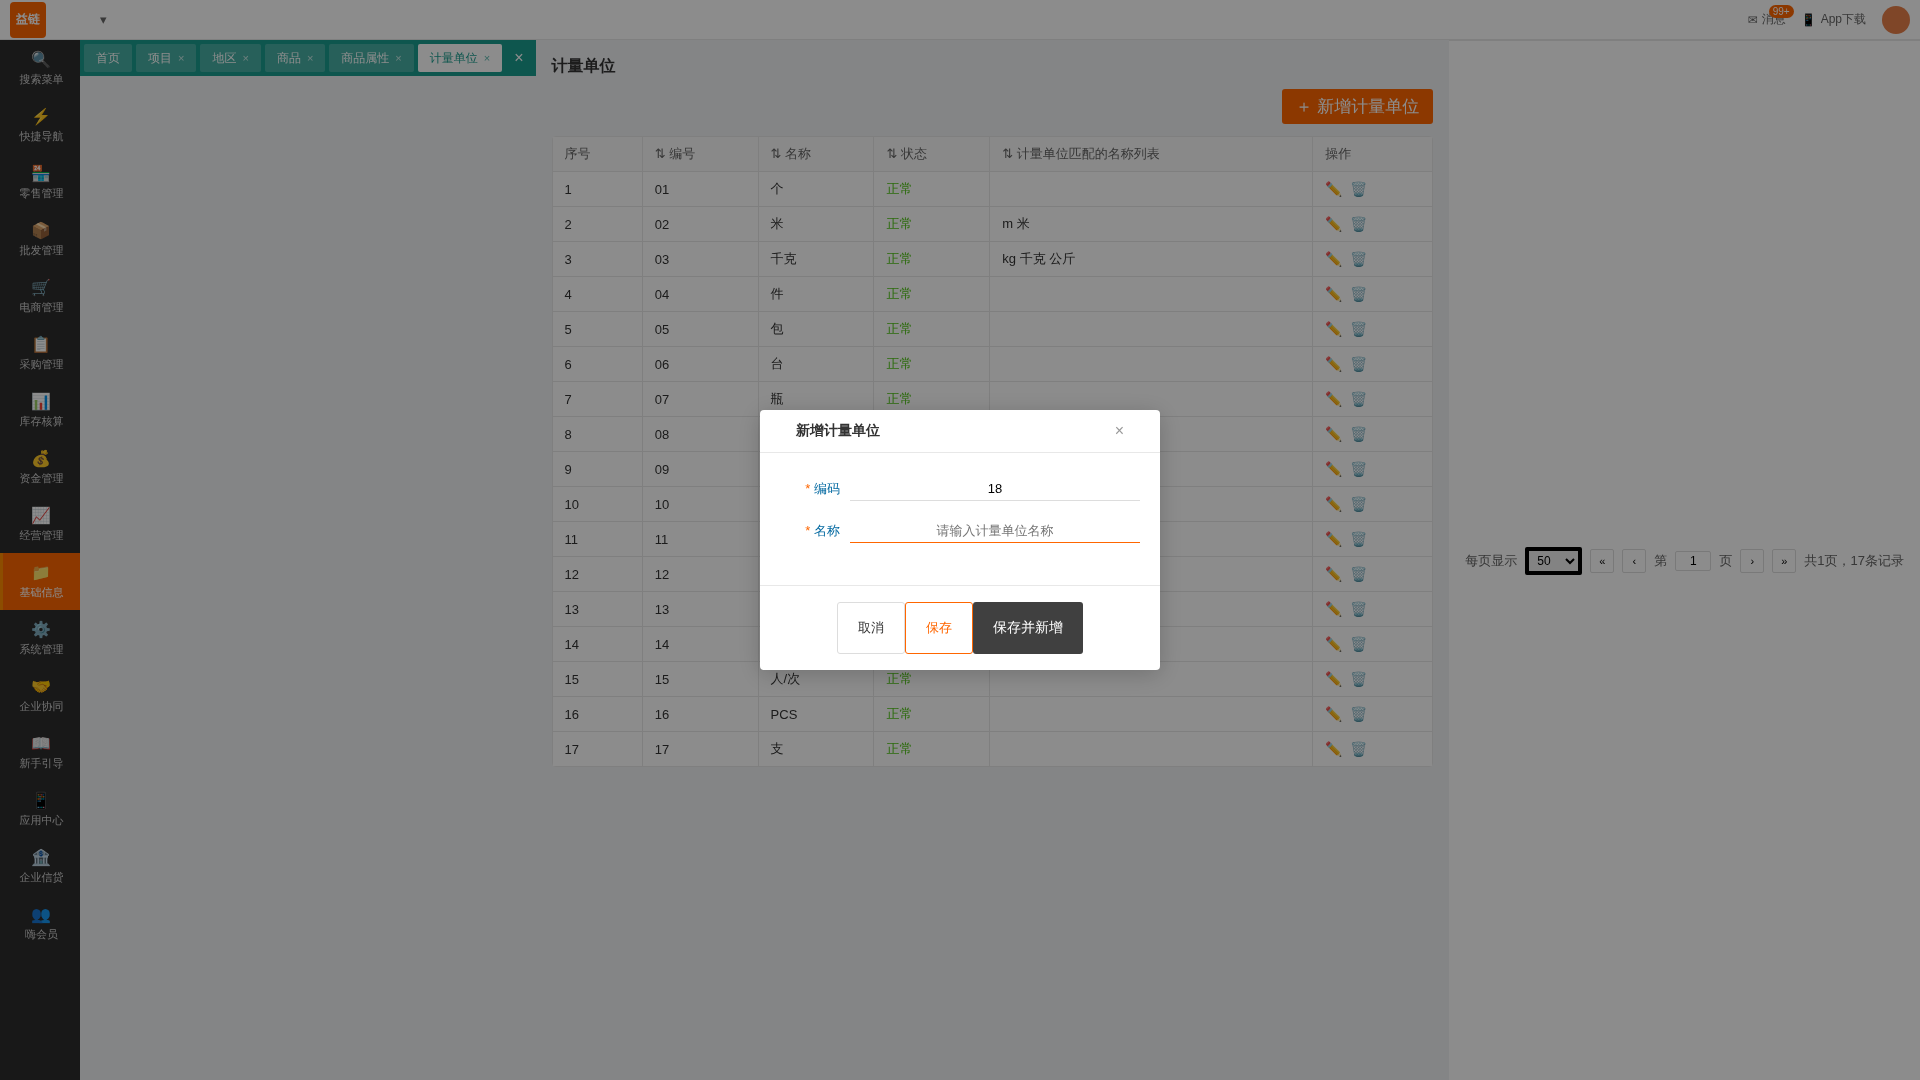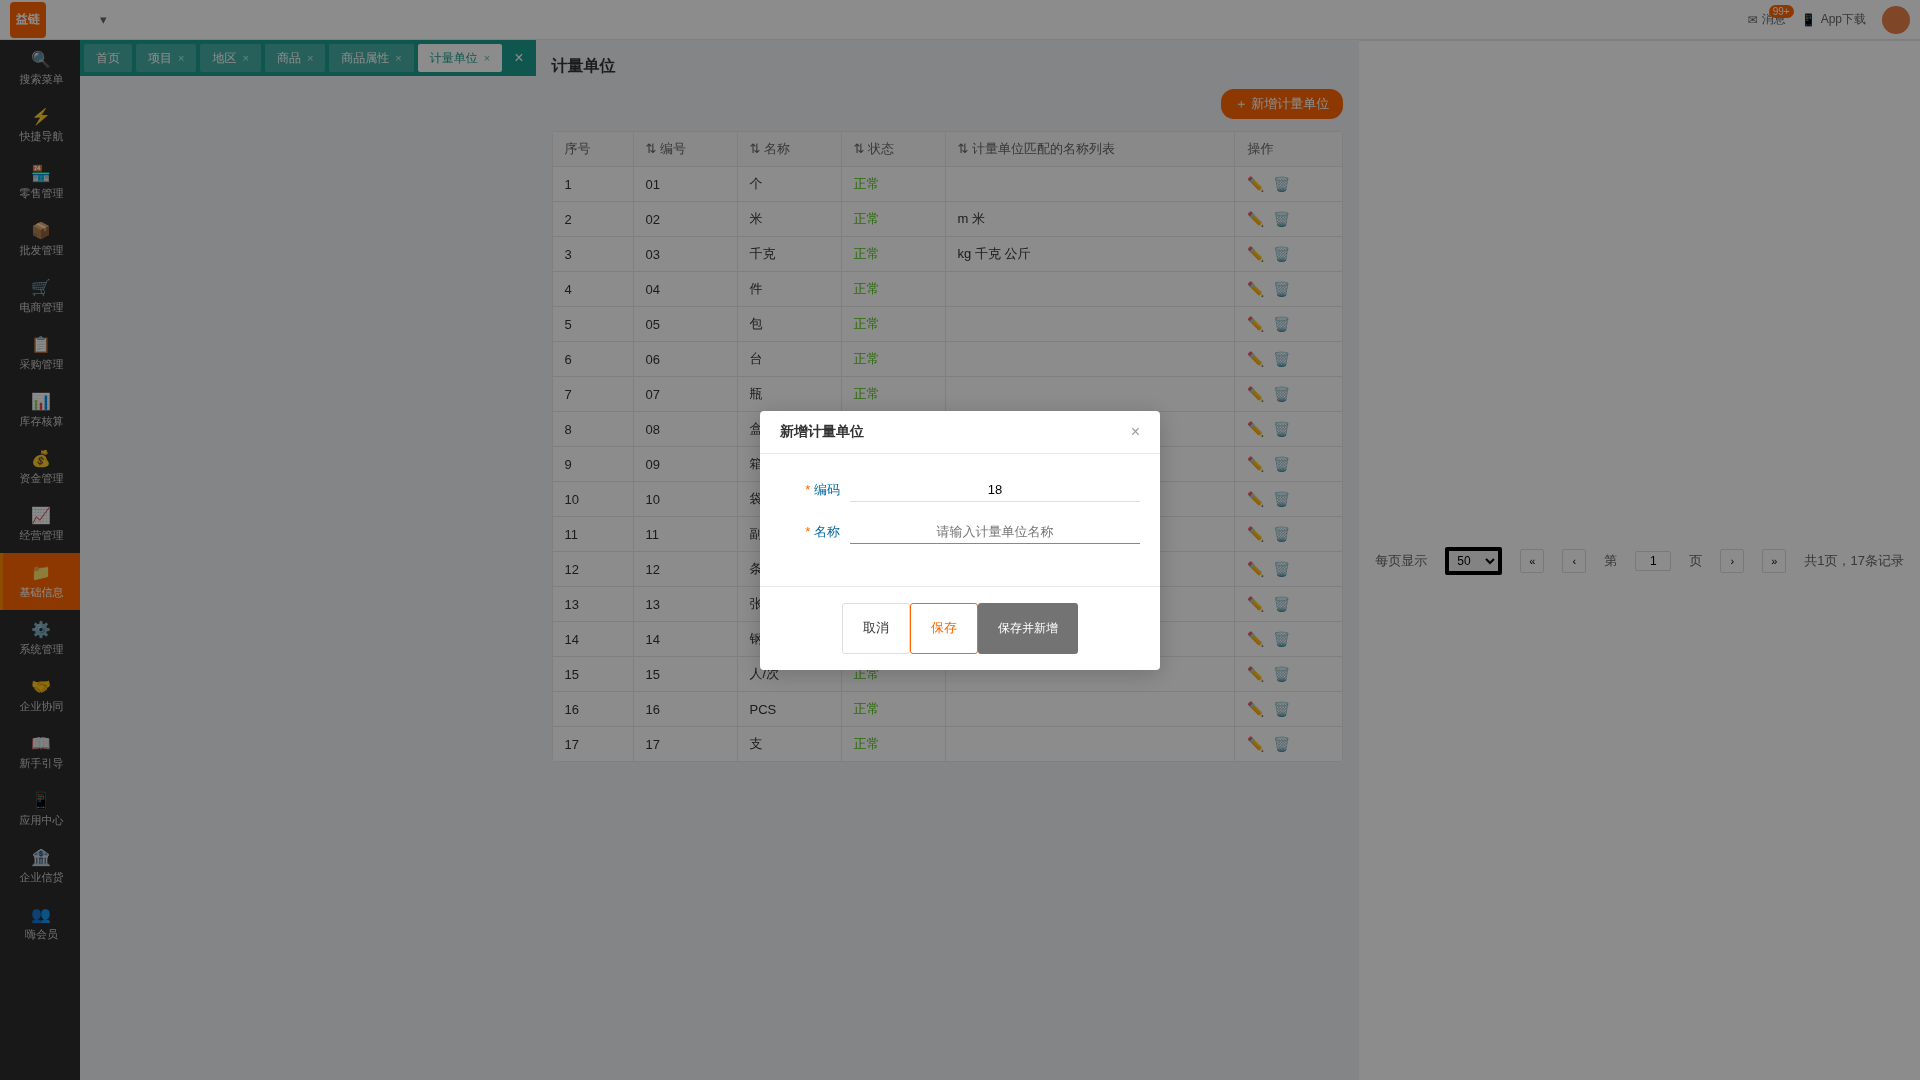--- a/index.html
+++ b/index.html
@@ -168,23 +168,23 @@
     .toolbar {
       display: flex;
       justify-content: flex-end;
       margin-bottom: 12px;
     }
     .btn-add {
       background: #f60;
       color: #fff;
       border: none;
       padding: 6px 14px;
-      border-radius: 13px;
-      cursor: pointer;
-      font-size: 13px;
+      border-radius: 3px;
+      cursor: pointer;
+      font-size: 17px;
     }
 
     
     .data-table {
       width: 100%;
       border-collapse: collapse;
       background: #fff;
       border-radius: 4px;
       overflow: hidden;
     }
@@ -206,21 +206,21 @@
     .status-normal { color: #52c41a; }
     .action-icons { display: flex; gap: 8px; }
     .action-icon { color: #666; cursor: pointer; font-size: 14px; }
 
     
     .pagination-bar {
       display: flex;
       align-items: center;
       justify-content: flex-end;
       padding: 12px 16px;
-      gap: 18px;
+      gap: 8px;
       font-size: 13px;
       color: #666;
       background: #fff;
       border-top: 1px solid #e8e8e8;
     }
     .page-select {
       border: 4px solid #000000;
       padding: 2px 4px;
       border-radius: 2px;
       font-size: 12px;
@@ -261,21 +261,21 @@
     .modal {
       background: #fff;
       border-radius: 4px;
       width: 400px;
       box-shadow: 0 4px 24px rgba(0,0,0,0.2);
     }
     .modal-header {
       display: flex;
       align-items: center;
       justify-content: space-between;
-      padding: 12px 20px;
+      padding: 12px 36px;
       border-bottom: 1px solid #e8e8e8;
     }
     .modal-title { font-size: 14px; font-weight: bold; color: #333; }
     .modal-close { cursor: pointer; color: #999; font-size: 16px; }
     .modal-body { padding: 24px 20px; }
     .form-item {
       display: flex;
       align-items: center;
       margin-bottom: 18px;
     }
@@ -321,24 +321,24 @@
       border: 1px solid #f60;
       background: #fff;
       border-radius: 3px;
       cursor: pointer;
       font-size: 13px;
       color: #f60;
     }
     .btn-save-new {
       padding: 17px 20px;
       border: none;
-      background: #737373;
+      background: #404040;
       border-radius: 3px;
       cursor: pointer;
-      font-size: 12px;
+      font-size: 14px;
       color: #fff;
     }
   </style>
 </head>
 <body>
 
 <div class="top-header">
   <div class="logo-area">
     <div class="logo-icon">
       <span>益链</span>

